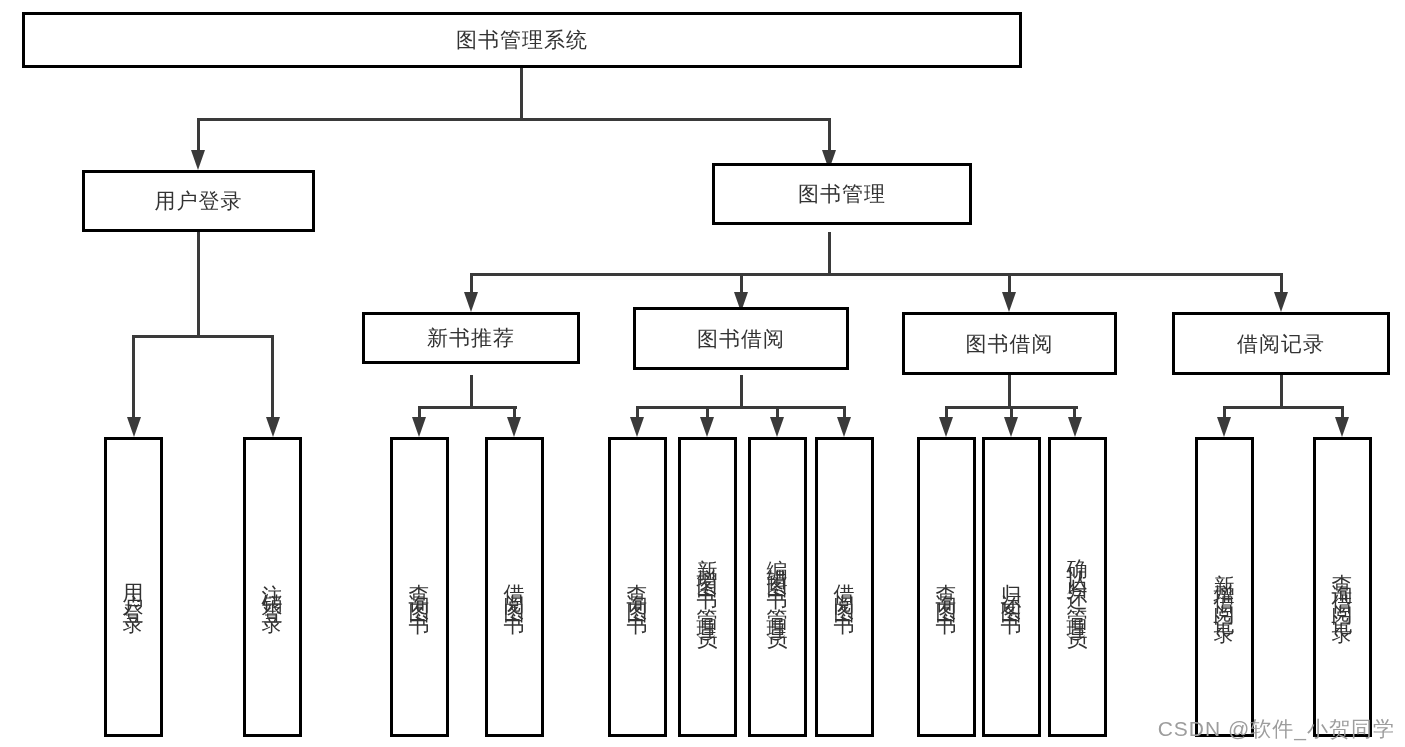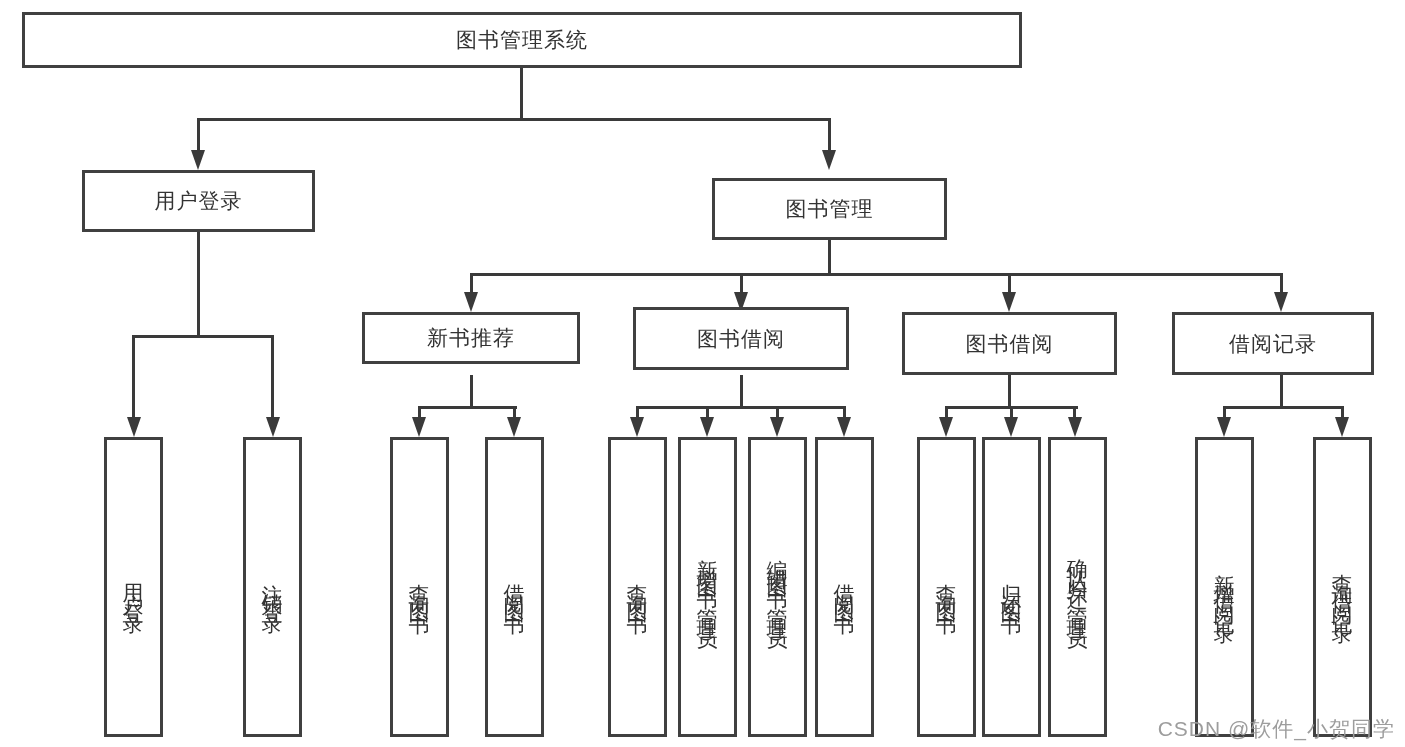--- a/index.html
+++ b/index.html
@@ -12,21 +12,21 @@
     position: relative;
     width: 1405px;
     height: 747px;
     background: #ffffff;
     overflow: hidden;
   }
   
   .box {
     position: absolute;
     box-sizing: border-box;
-    border: 3px solid #404040;
+    border: 3px solid #000000;
     background: #ffffff;
     display: flex;
     align-items: center;
     justify-content: center;
     color: #333333;
     font-size: 21px;
     z-index: 2;
   }
   .hbox { letter-spacing: 1px; }
   .vbox { top: 437px; width: 59px; height: 300px; }
@@ -129,34 +129,34 @@
   <div class="arrow" style="left:1217px;top:417px"></div>
   <div class="arrow" style="left:1335px;top:417px"></div>
 
   <div class="box hbox" style="left:22px;top:12px;width:1000px;height:56px">
     <span>图书管理系统</span>
   </div>
 
   <div class="box hbox" style="left:82px;top:170px;width:233px;height:62px">
     <span>用户登录</span>
   </div>
-  <div class="box hbox" style="left:712px;top:178px;width:235px;height:62px">
+  <div class="box hbox" style="left:712px;top:163px;width:260px;height:62px">
     <span>图书管理</span>
   </div>
 
   <div class="box hbox" style="left:362px;top:312px;width:218px;height:52px">
     <span>新书推荐</span>
   </div>
   <div class="box hbox" style="left:633px;top:307px;width:216px;height:63px">
     <span>图书借阅</span>
   </div>
   <div class="box hbox" style="left:902px;top:312px;width:215px;height:63px">
     <span>图书借阅</span>
   </div>
-  <div class="box hbox" style="left:1172px;top:312px;width:202px;height:63px">
+  <div class="box hbox" style="left:1172px;top:312px;width:218px;height:63px">
     <span>借阅记录</span>
   </div>
 
   <div class="box vbox" style="left:104px">
     <span class="vtext">用户登录</span>
   </div>
   <div class="box vbox" style="left:243px">
     <span class="vtext">注销登录</span>
   </div>
   <div class="box vbox" style="left:390px">

